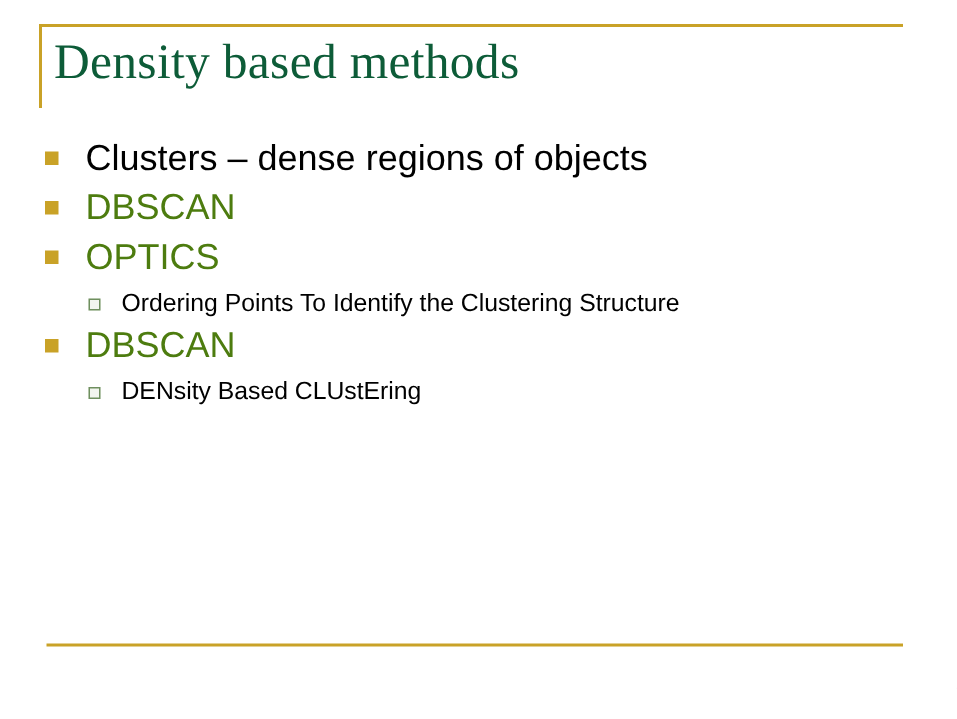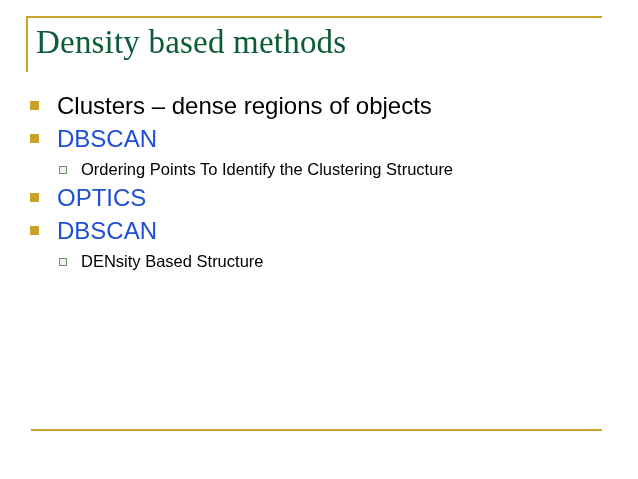--- a/index.html
+++ b/index.html
@@ -82,21 +82,21 @@
     background: #c9a227;
     margin-top: 9px;
     margin-right: 18px;
   }
   .lvl1 .txt {
     font-size: 24px;
     line-height: 28px;
     color: #000000;
   }
   .lvl1 .txt.accent {
-    color: #1d4ed8;
+    color: #4d7c0f;
   }
 
   
   .lvl2 {
     margin-left: 29px;
     margin-bottom: 4px;
   }
   .lvl2 .marker {
     flex: 0 0 auto;
     width: 8px;
@@ -137,35 +137,35 @@
   <div class="body">
 
   <div class="bullet-row lvl1">
         <span class="marker"></span>
         <span class="txt">Clusters – dense regions of objects</span>
       </div>
       <div class="bullet-row lvl1">
         <span class="marker"></span>
         <span class="txt accent">DBSCAN</span>
       </div>
+      <div class="bullet-row lvl1">
+        <span class="marker"></span>
+        <span class="txt accent">OPTICS</span>
+      </div>
       <div class="bullet-row lvl2">
         <span class="marker"></span>
         <span class="txt">Ordering Points To Identify the Clustering Structure</span>
-      </div>
-      <div class="bullet-row lvl1">
-        <span class="marker"></span>
-        <span class="txt accent">OPTICS</span>
       </div>
       <div class="bullet-row lvl1">
         <span class="marker"></span>
         <span class="txt accent">DBSCAN</span>
       </div>
       <div class="bullet-row lvl2">
         <span class="marker"></span>
-        <span class="txt">DENsity Based Structure</span>
+        <span class="txt">DENsity Based CLUstEring</span>
       </div>
     </div>
 
   <div class="rule-bottom"></div>
 
   <div class="page-number">2</div>
 
 </div>
 
 </body></html>

